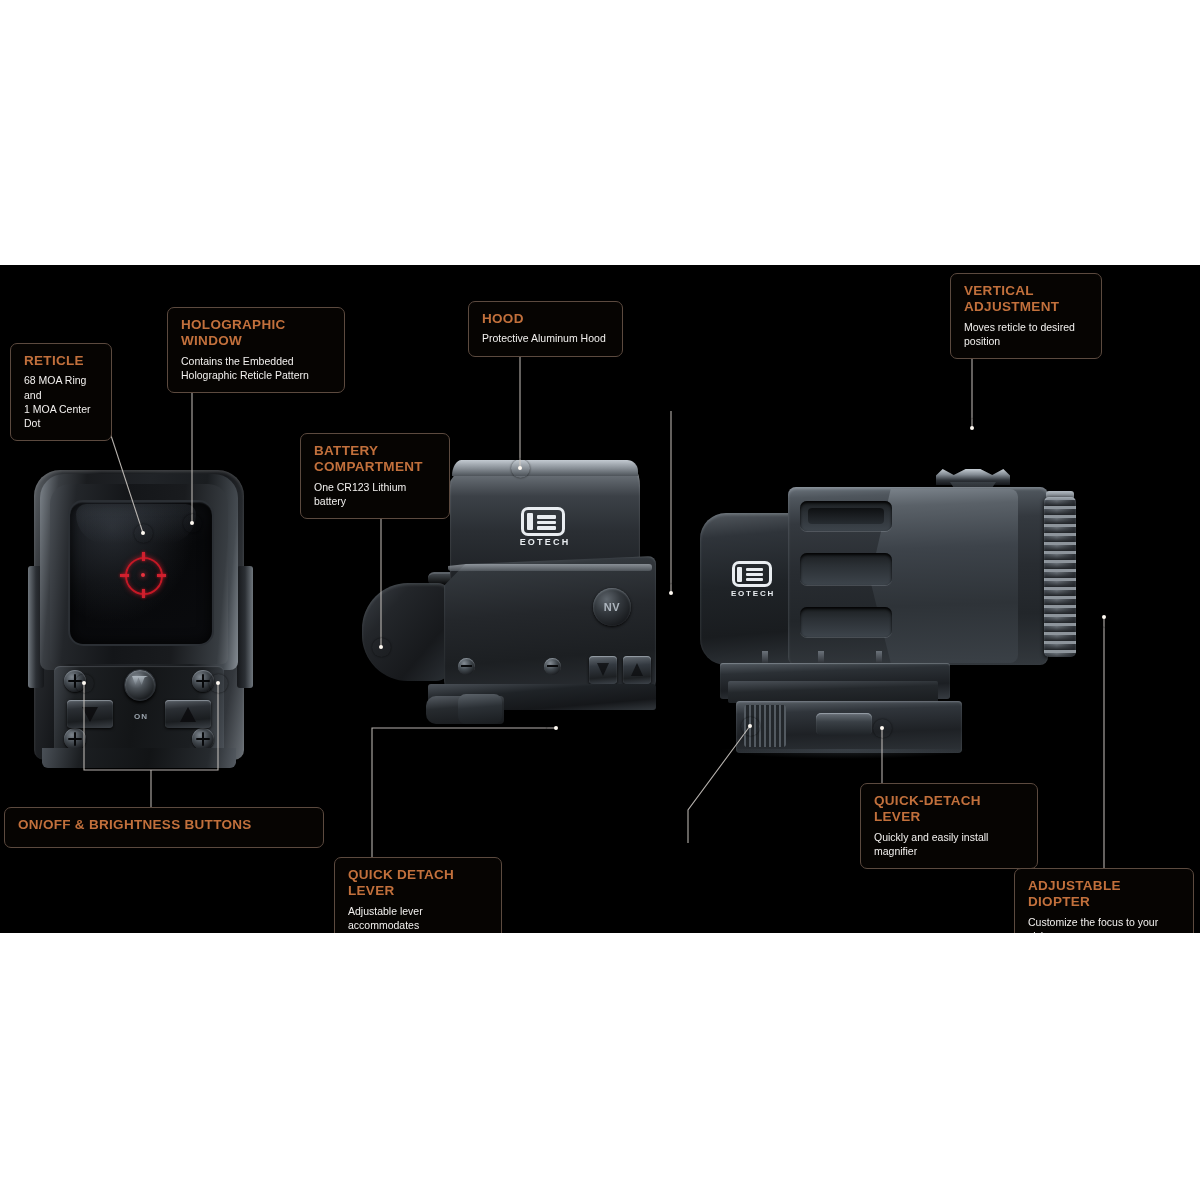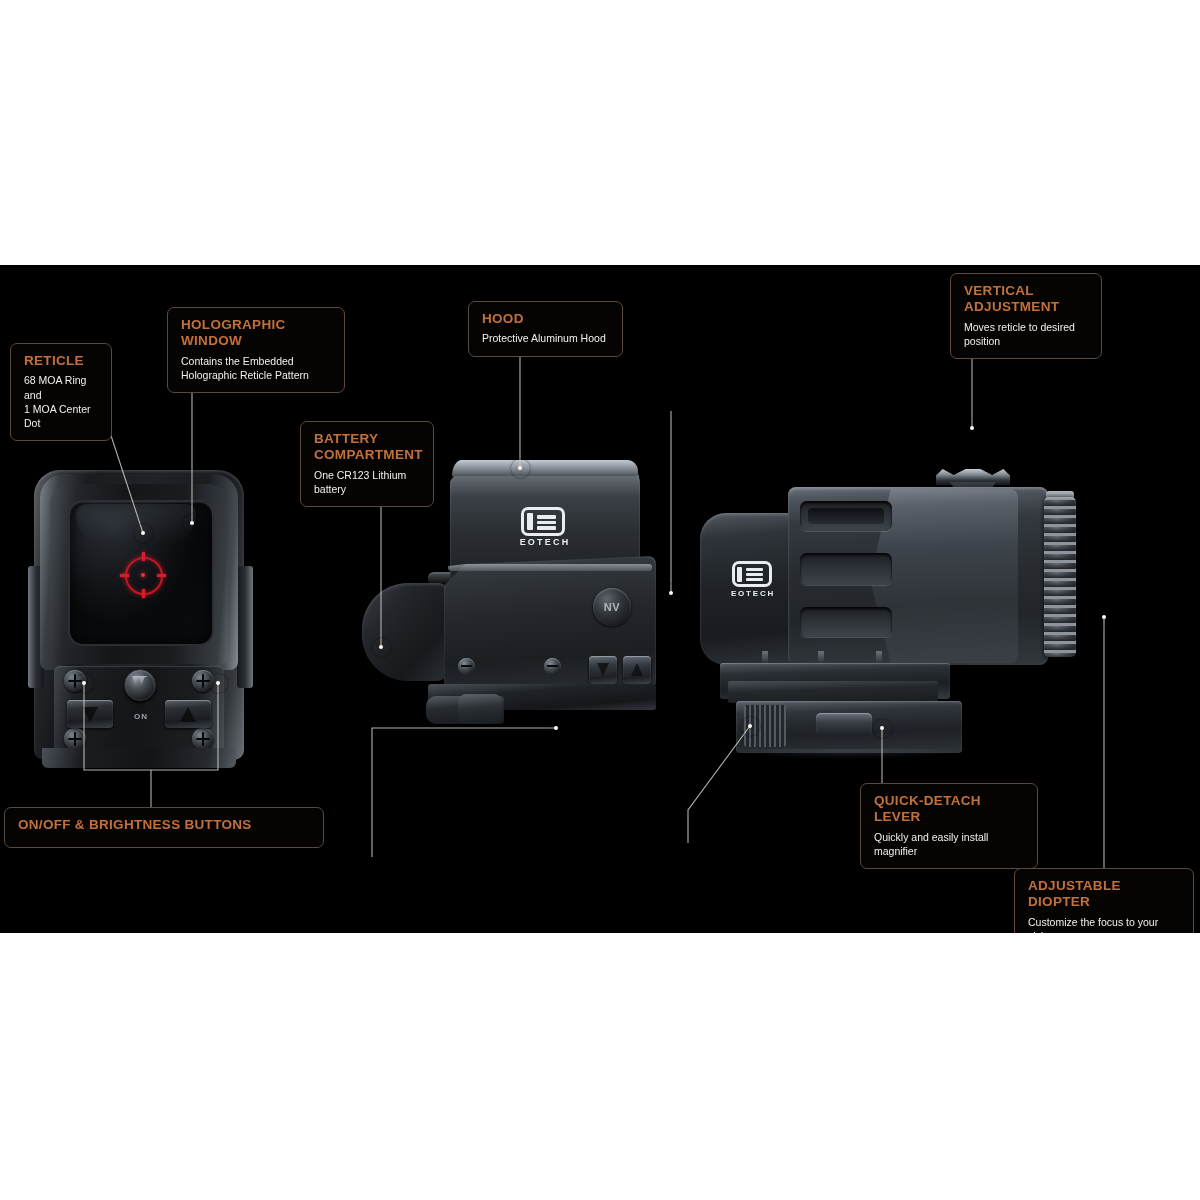--- a/index.html
+++ b/index.html
@@ -552,41 +552,46 @@
       <div class="sub">68 MOA Ring and
 1 MOA Center Dot</div>
     </div>
 
     <div class="callout" style="left:167px; top:42px; width:178px;">
       <div class="ttl">HOLOGRAPHIC WINDOW</div>
       <div class="sub">Contains the Embedded
 Holographic Reticle Pattern</div>
     </div>
 
-    <div class="callout" style="left:300px; top:156px; width:134px;">
+    <div class="callout" style="left:300px; top:168px; width:150px;">
       <div class="ttl">BATTERY
 COMPARTMENT</div>
       <div class="sub">One CR123 Lithium battery</div>
     </div>
 
     <div class="callout" style="left:468px; top:36px; width:155px;">
       <div class="ttl">HOOD</div>
       <div class="sub">Protective Aluminum Hood</div>
     </div>
 
 
     <div class="callout" style="left:950px; top:8px; width:152px;">
       <div class="ttl">VERTICAL ADJUSTMENT</div>
       <div class="sub">Moves reticle to desired position</div>
     </div>
 
     <div class="callout" style="left:4px; top:542px; width:320px;">
       <div class="ttl">ON/OFF &amp; BRIGHTNESS BUTTONS</div>
     </div>
 
+    <div class="callout" style="left:334px; top:592px; width:168px;">
+      <div class="ttl">QUICK DETACH LEVER</div>
+      <div class="sub">Adjustable lever accommodates
+all MIL-STD 1913 rail tolerances</div>
+    </div>
 
 
     <div class="callout" style="left:860px; top:518px; width:178px;">
       <div class="ttl">QUICK-DETACH LEVER</div>
       <div class="sub">Quickly and easily install magnifier</div>
     </div>
 
     <div class="callout" style="left:1014px; top:603px; width:180px;">
       <div class="ttl">ADJUSTABLE DIOPTER</div>
       <div class="sub">Customize the focus to your vision</div>

